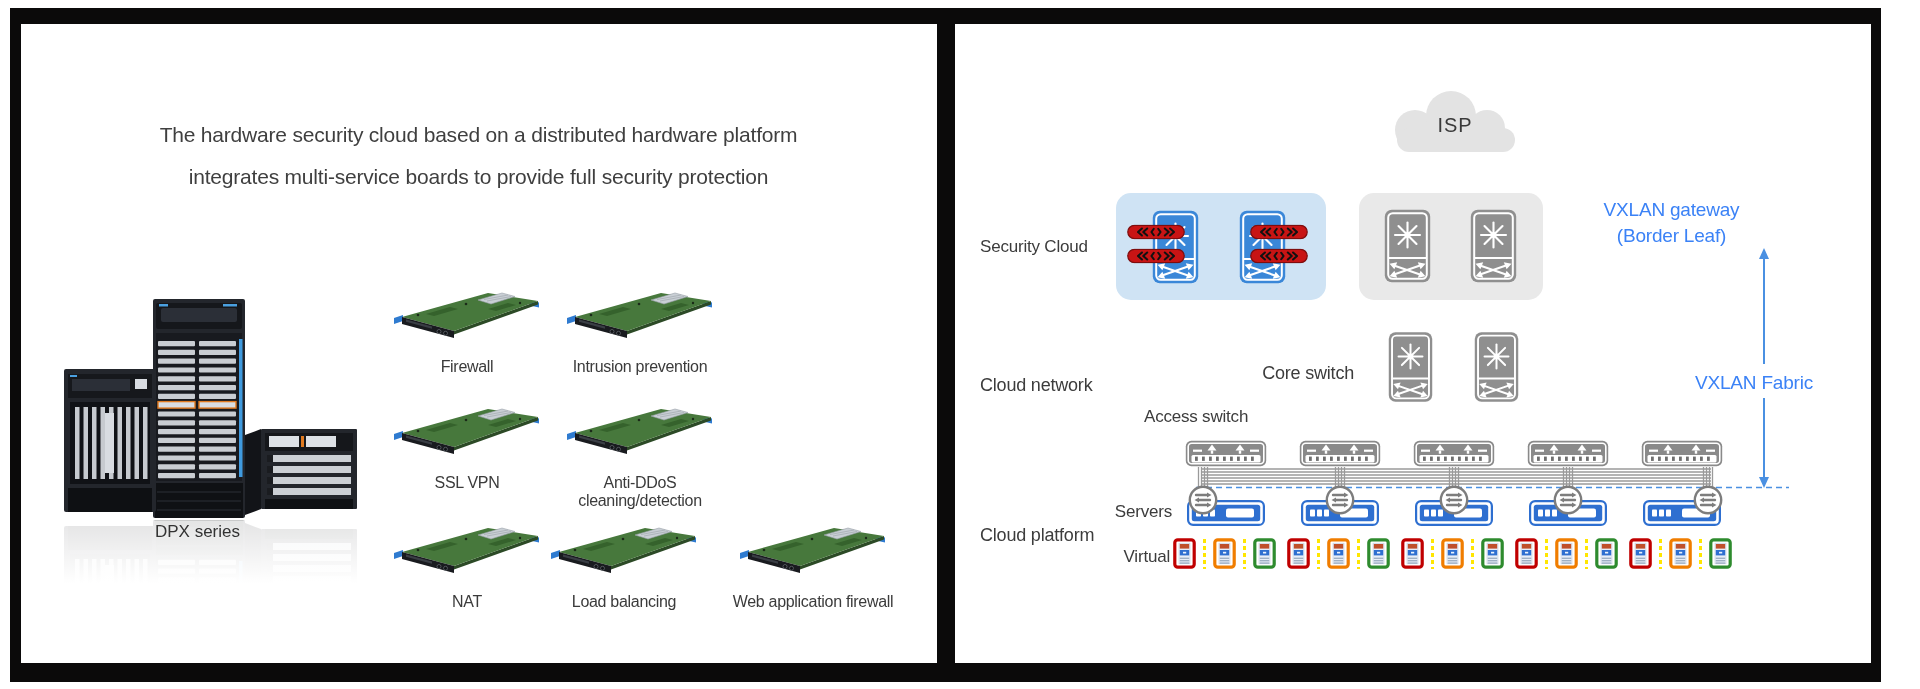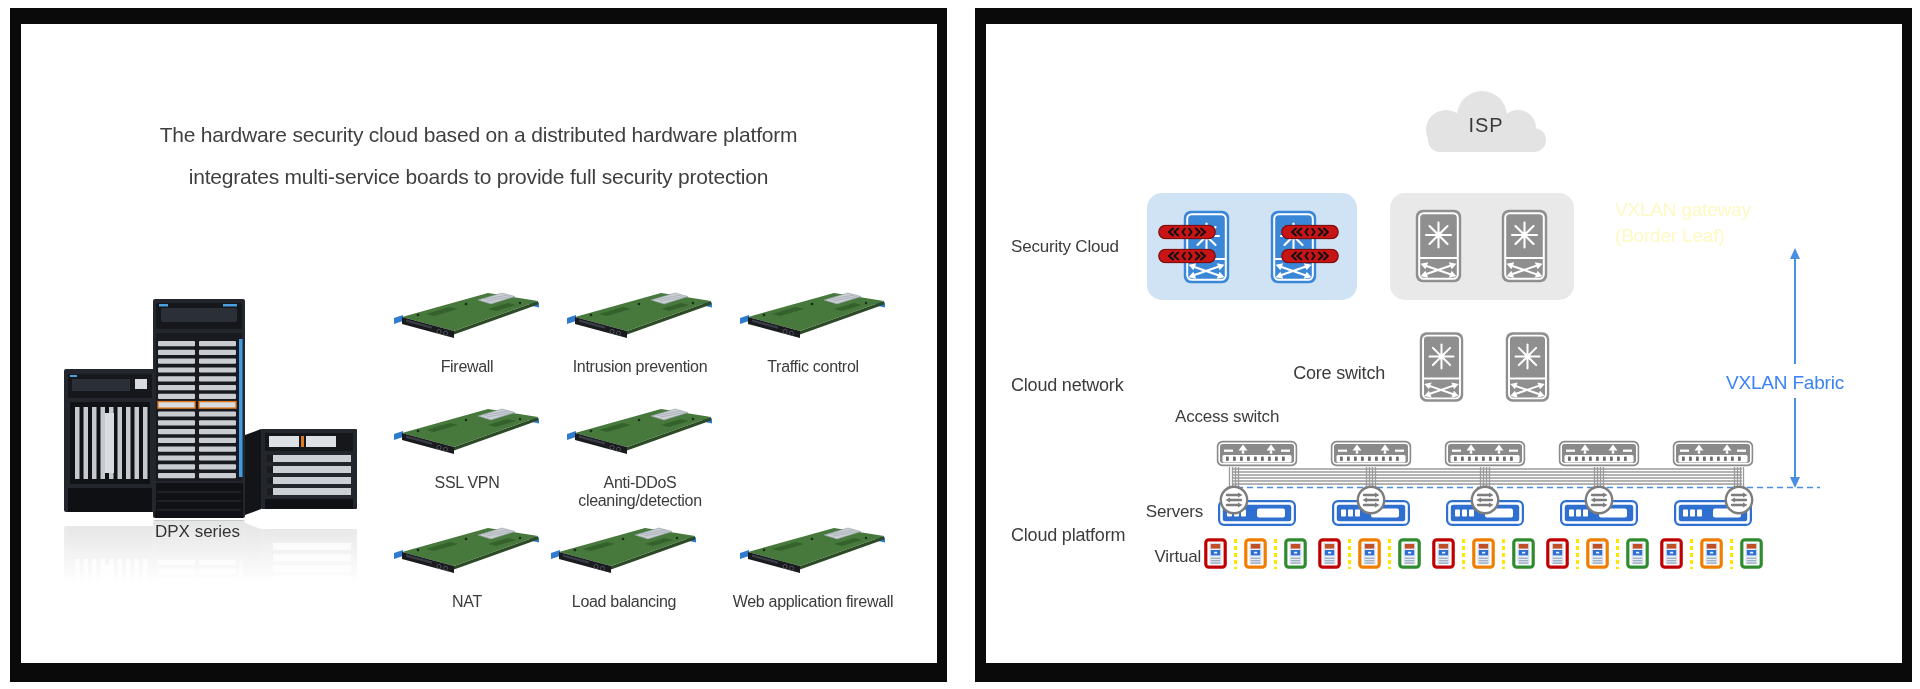--- a/index.html
+++ b/index.html
@@ -18,22 +18,22 @@
   .dpx-label{position:absolute;left:100px;top:514px;width:175px;text-align:center;
              font-size:17px;color:#333;}
   
   .isp-label{position:absolute;left:431px;top:106px;width:160px;text-align:center;
              font-size:20px;color:#3a3a3a;letter-spacing:1px;}
   .box{position:absolute;border-radius:15px;}
   .box-blue{left:172px;top:185px;width:210px;height:107px;background:#cfe3f4;}
   .box-gray{left:415px;top:185px;width:184px;height:107px;background:#e9e9e9;}
   .mlswitch{position:absolute;width:47px;height:74px;}
   .pill{position:absolute;width:58px;height:18px;}
-  .vxgw{position:absolute;left:640px;top:189px;width:175px;
-        font-size:19px;color:#fef9c3;line-height:26px;letter-spacing:-0.2px;}
+  .vxgw{position:absolute;left:640px;top:189px;width:175px;text-align:center;
+        font-size:19px;color:#3b82f6;line-height:26px;letter-spacing:-0.2px;}
   .vxfab{position:absolute;left:730px;top:364px;width:160px;text-align:center;
          font-size:19px;color:#3b82f6;letter-spacing:-0.2px;}
   .vm-group{position:absolute;top:530px;display:flex;align-items:center;column-gap:7px;height:31px;}
   .vm-group svg{width:23px;height:31px;display:block;}
   .vm-sep{width:3px;height:30px;
           background:repeating-linear-gradient(to bottom,#ffe600 0 4px,rgba(0,0,0,0) 4px 7px);}
   .vm-red{color:#c00000;}.vm-orange{color:#f07d00;}.vm-green{color:#2e8b2e;}
 </style>
 </head>
 <body>
@@ -283,26 +283,20 @@
           <use href="#sym-board"></use>
         </svg>
       <div class="board-label">Firewall</div>
     </div>
     <div class="board-cell" style="left:540px;top:280px;">
       <svg viewBox="0 0 150 52">
           <use href="#sym-board"></use>
         </svg>
       <div class="board-label">Intrusion prevention</div>
     </div>
-    <div class="board-cell" style="left:713px;top:280px;">
-      <svg viewBox="0 0 150 52">
-          <use href="#sym-board"></use>
-        </svg>
-      <div class="board-label">Traffic control</div>
-    </div>
     <div class="board-cell" style="left:367px;top:396px;">
       <svg viewBox="0 0 150 52">
           <use href="#sym-board"></use>
         </svg>
       <div class="board-label">SSL VPN</div>
     </div>
     <div class="board-cell" style="left:540px;top:396px;">
       <svg viewBox="0 0 150 52">
           <use href="#sym-board"></use>
         </svg>
@@ -321,21 +315,21 @@
       <div class="board-label">Load balancing</div>
     </div>
     <div class="board-cell" style="left:713px;top:515px;">
       <svg viewBox="0 0 150 52">
           <use href="#sym-board"></use>
         </svg>
       <div class="board-label">Web application firewall</div>
     </div>
   </section>
 
-  <section class="panel" style="left:975px;text-decoration:underline;">
+  <section class="panel" style="left:944px;text-decoration:underline;">
     <div class="panel-inner"></div>
 
     <svg class="abs" style="left:431px;top:80px;" width="160" height="68" viewBox="0 0 160 68">
         <use href="#sym-cloud"></use>
       </svg>
     <div class="isp-label">ISP</div>
 
     <div class="lbl" style="left:36px;top:229px;font-size:17px;">Security Cloud</div>
     <div class="lbl" style="left:36px;top:367px;font-size:18px;">Cloud network</div>
     <div class="lbl" style="left:36px;top:517px;font-size:18px;">Cloud platform</div>

